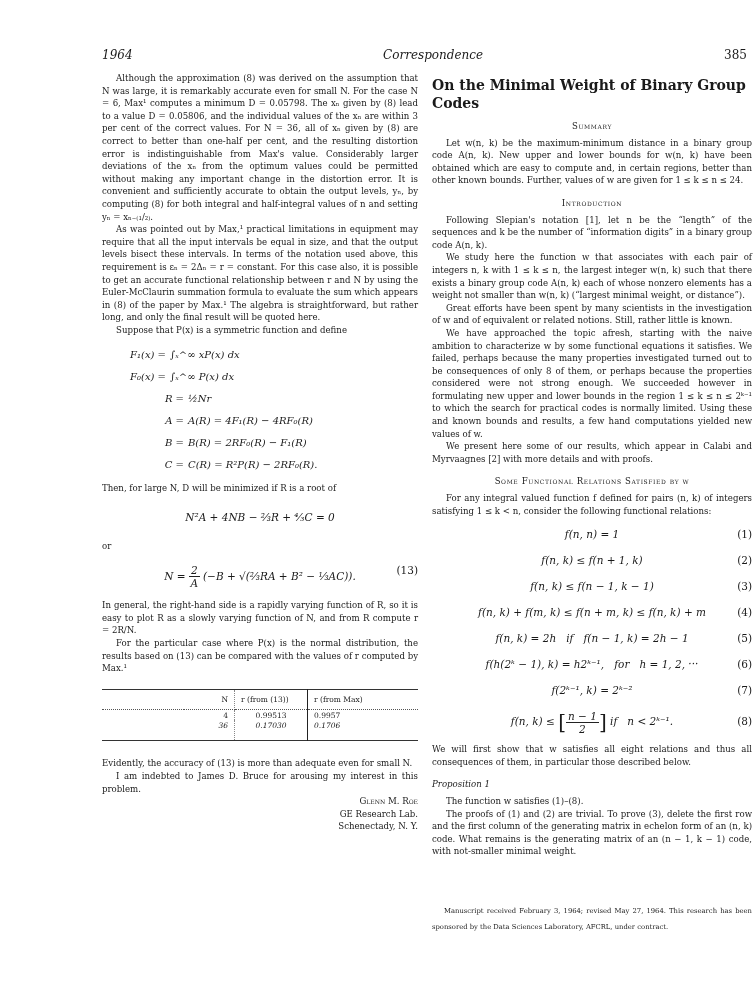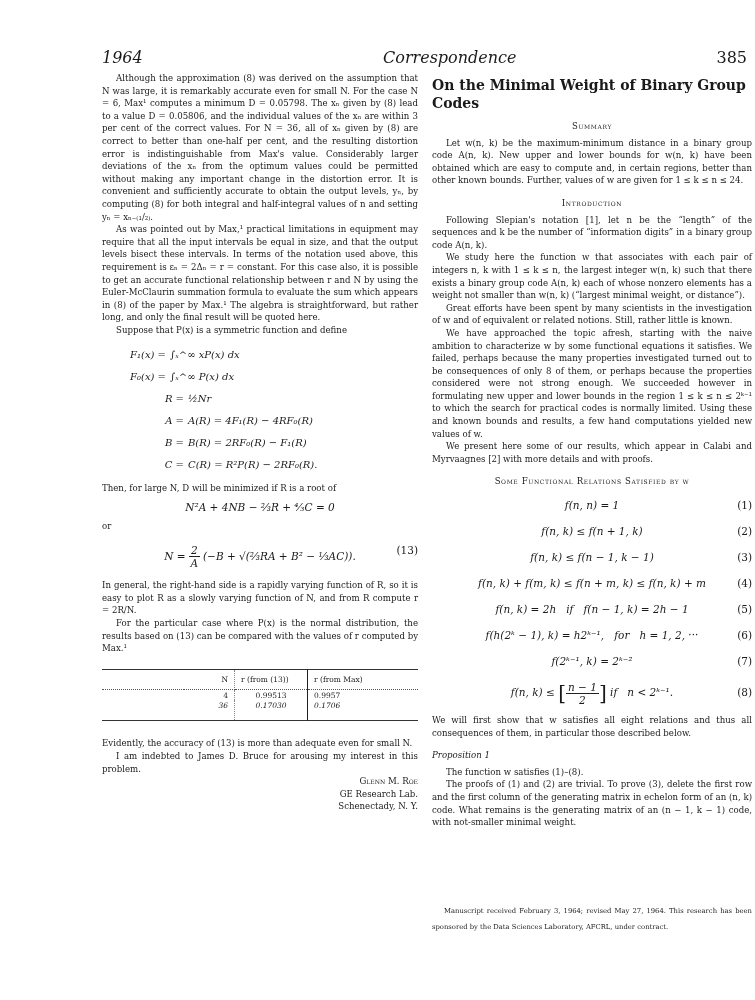--- a/index.html
+++ b/index.html
@@ -1,36 +1,36 @@
 <!DOCTYPE html>
 <html><head>
 <meta charset="utf-8">
 <style>
   html, body { margin: 0; padding: 0; background: #ffffff; }
   body {
     width: 755px; height: 1000px; position: relative; overflow: hidden;
     font-family: "DejaVu Serif", "Liberation Serif", serif;
     color: #1a1a1a;
   }
-  .hdr { position: absolute; top: 48px; font-size: 16px; font-style: italic; }
+  .hdr { position: absolute; top: 48px; font-size: 12px; font-style: italic; }
   .hdr-left { left: 102px; }
   .hdr-center { left: 383px; }
   .hdr-right { right: 8px; font-style: normal; }
 
   .col { position: absolute; top: 72px; font-size: 8.6px; line-height: 12.6px; text-align: justify; }
   .col-left { left: 102px; width: 316px; }
   .col-right { left: 432px; width: 320px; }
 
   p { margin: 0; text-indent: 14px; }
   p.noind { text-indent: 0; }
 
   .eq { display: flex; align-items: center; font-style: italic; font-size: 10px; height: 22px; }
   .eq .lhs { width: 64px; text-align: right; padding-right: 4px; }
   .eq-block { margin: 8px 0 6px 0; }
-  .eq-center { text-align: center; font-style: italic; font-size: 10.5px; margin: 6px 0; position: relative; }
+  .eq-center { text-align: center; font-style: italic; font-size: 10.5px; margin: 16px 0; position: relative; }
   .eqnum { position: absolute; right: 0; font-style: normal; }
   .frac { display: inline-block; vertical-align: middle; text-align: center; font-size: 10.5px; line-height: 12px; }
   .frac .num { display: block; border-bottom: 1px solid #222; padding: 0 2px; }
   .frac .den { display: block; }
 
   .section-heading { text-align: center; font-variant: small-caps; letter-spacing: 0.6px; font-size: 8.6px; margin: 8px 0 4px 0; }
   .title { font-weight: bold; font-size: 14px; line-height: 18px; margin: 4px 0 4px 0; text-align: left; font-family: "DejaVu Serif", serif; }
 
   table.data { border-collapse: collapse; width: 316px; margin: 14px 0 16px 0; font-size: 7.5px; }
   table.data { border-top: 1.2px solid #333; border-bottom: 1.2px solid #333; }
@@ -150,20 +150,21 @@
   <p>Let w(n, k) be the maximum-minimum distance in a binary group code A(n, k). New upper and lower bounds for w(n, k) have been obtained which are easy to compute and, in certain regions, better than other known bounds. Further, values of w are given for 1 ≤ k ≤ n ≤ 24.</p>
 
   <div class="section-heading" style="margin-top:10px;">Introduction</div>
   <p>Following Slepian's notation [1], let n be the “length” of the sequences and k be the number of “information digits” in a binary group code A(n, k).</p>
   <p>We study here the function w that associates with each pair of integers n, k with 1 ≤ k ≤ n, the largest integer w(n, k) such that there exists a binary group code A(n, k) each of whose nonzero elements has a weight not smaller than w(n, k) (“largest minimal weight, or distance”).</p>
   <p>Great efforts have been spent by many scientists in the investigation of w and of equivalent or related notions. Still, rather little is known.</p>
   <p>We have approached the topic afresh, starting with the naive ambition to characterize w by some functional equations it satisfies. We failed, perhaps because the many properties investigated turned out to be consequences of only 8 of them, or perhaps because the properties considered were not strong enough. We succeeded however in formulating new upper and lower bounds in the region 1 ≤ k ≤ n ≤ 2ᵏ⁻¹ to which the search for practical codes is normally limited. Using these and known bounds and results, a few hand computations yielded new values of w.</p>
   <p>We present here some of our results, which appear in Calabi and Myrvaagnes [2] with more details and with proofs.</p>
 
   <div class="section-heading" style="margin-top:10px;">Some Functional Relations Satisfied by w</div>
+  <p>For any integral valued function f defined for pairs (n, k) of integers satisfying 1 ≤ k &lt; n, consider the following functional relations:</p>
 
   <div style="margin-top:4px;">
     <div class="rel">
       <span>f(n, n) = 1</span>
       <span class="eqnum">(1)</span>
     </div>
     <div class="rel">
       <span>f(n, k) ≤ f(n + 1, k)</span>
       <span class="eqnum">(2)</span>
     </div>

